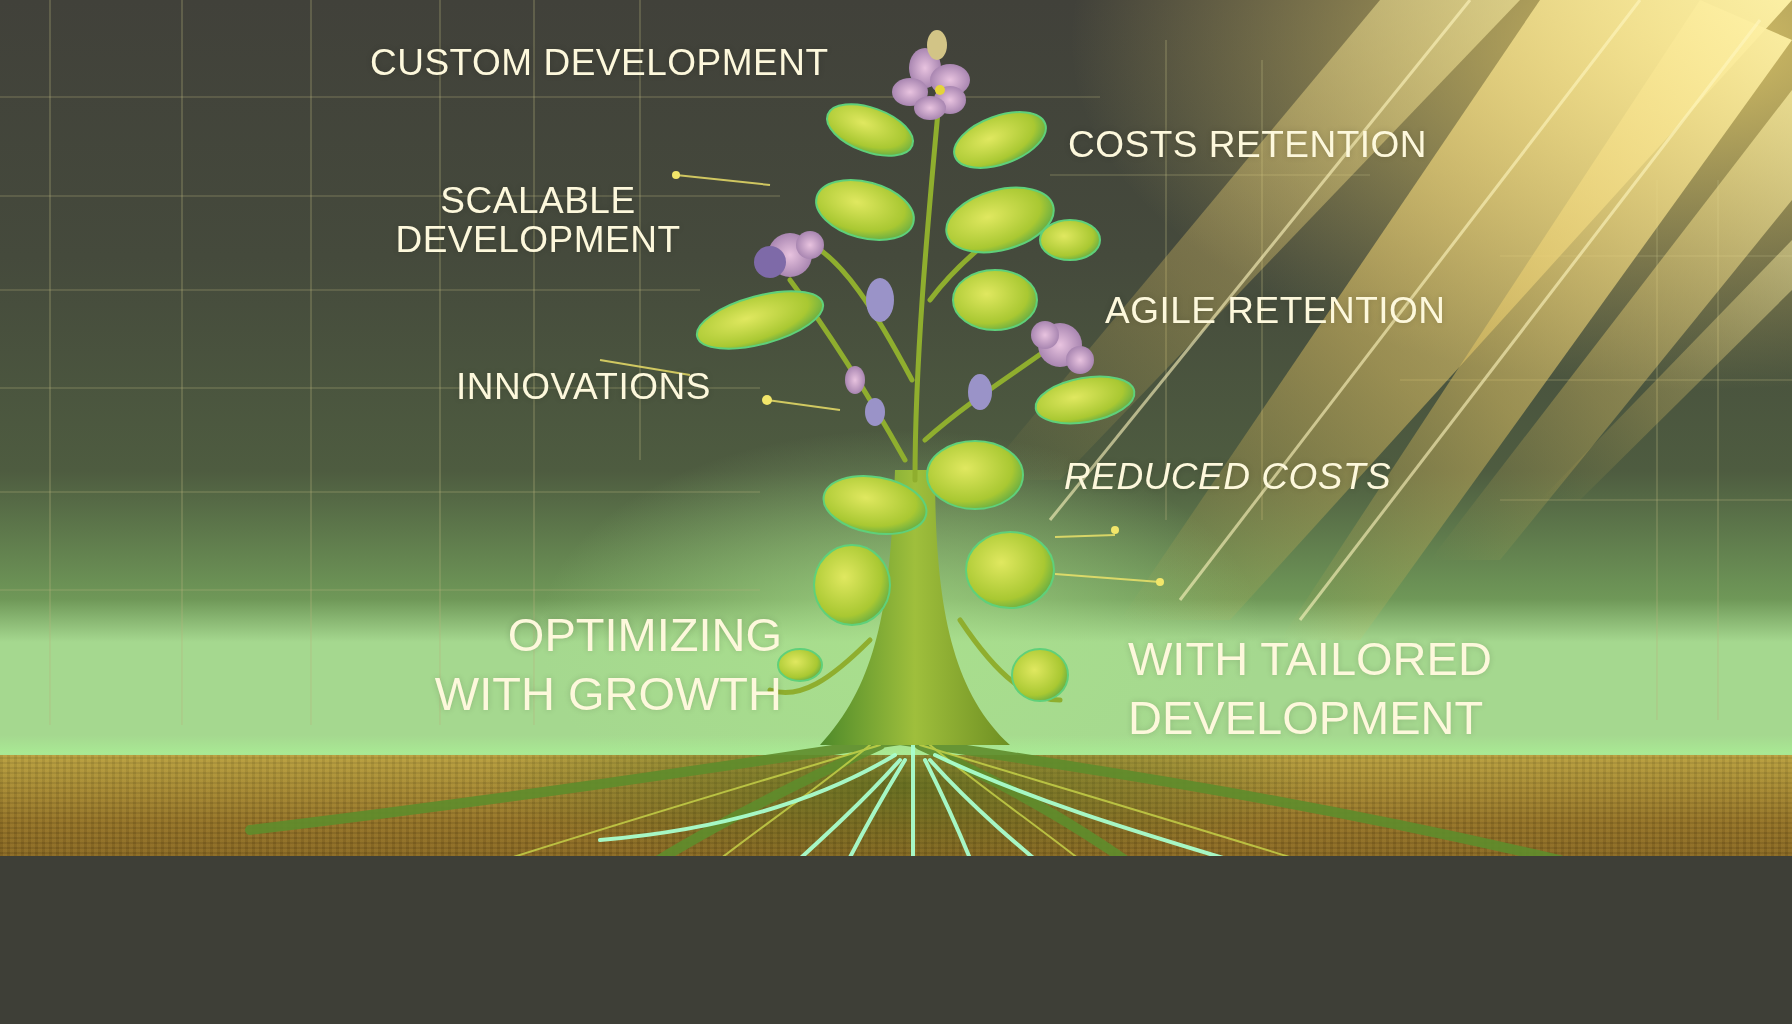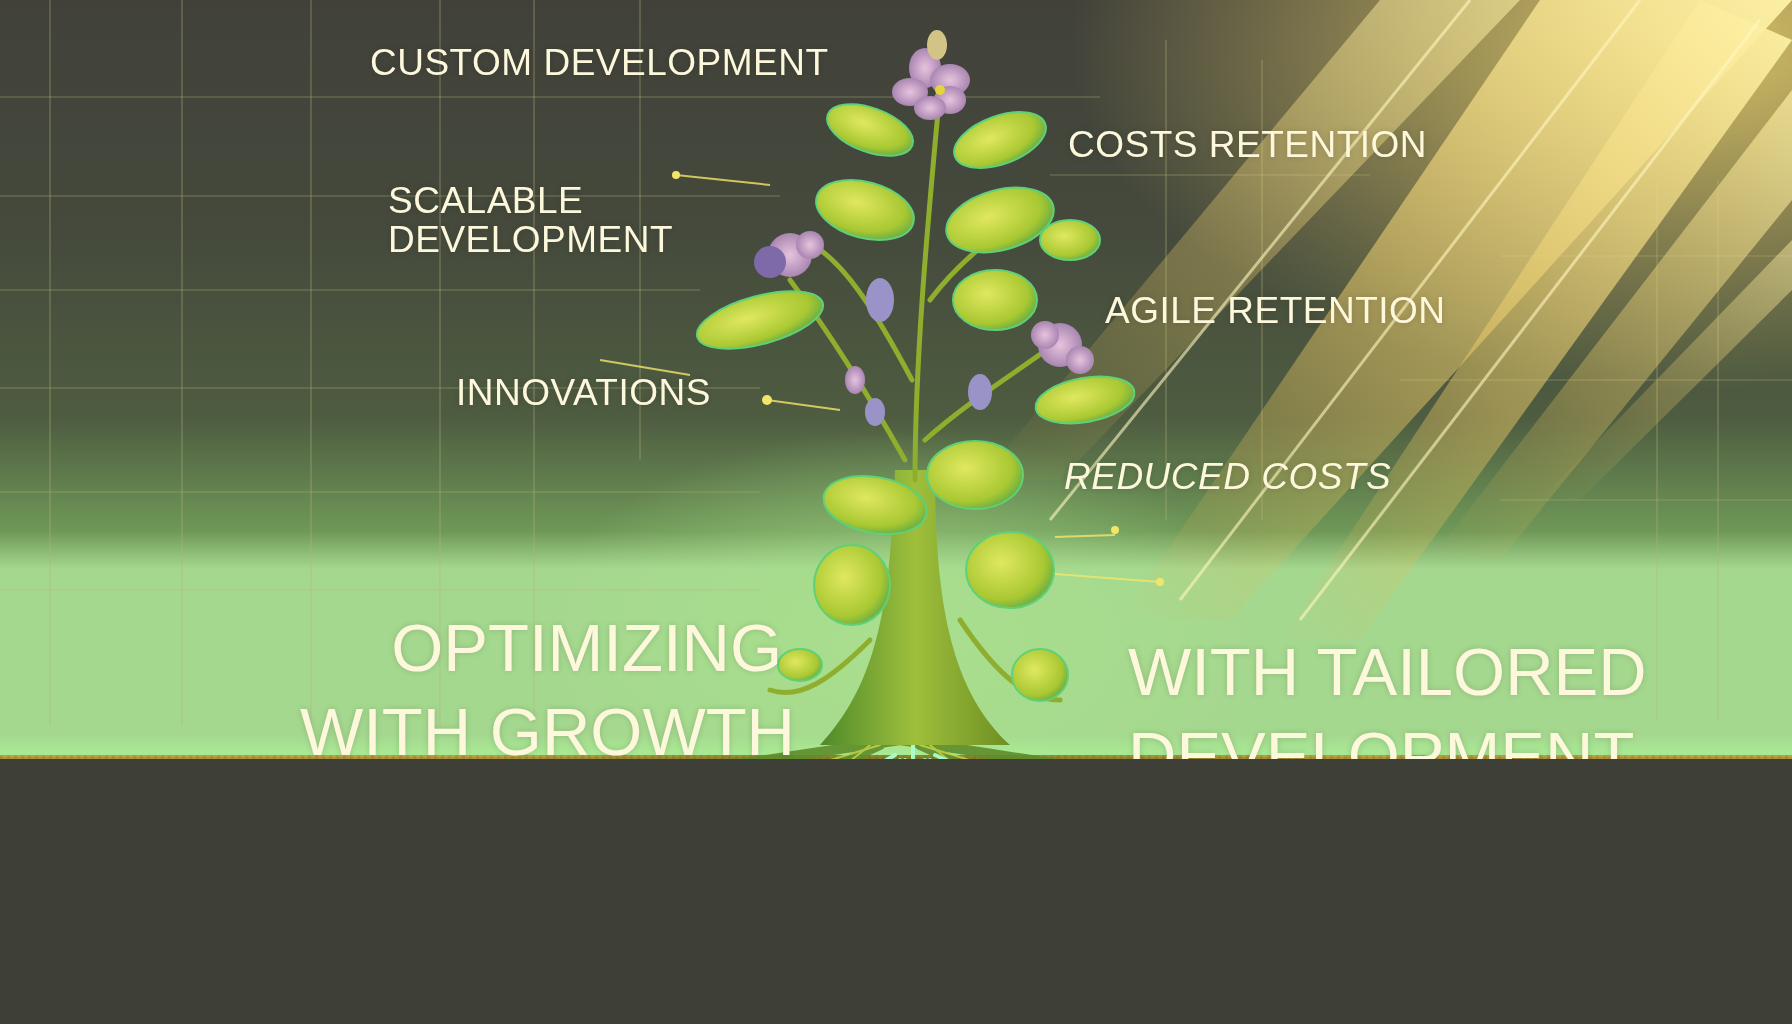--- a/index.html
+++ b/index.html
@@ -1,17 +1,17 @@
 <!DOCTYPE html>
 <html><head>
 <meta charset="utf-8">
 <style>
   html, body { margin: 0; padding: 0; }
   body { width: 1792px; height: 1024px; overflow: hidden; background: #3e3f37; }
-  .scene { position: relative; width: 1792px; height: 759px; overflow: hidden;
+  .scene { position: relative; width: 1792px; height: 856px; overflow: hidden;
     background:
       radial-gradient(ellipse 520px 300px at 900px 640px, rgba(170,225,140,0.75), rgba(170,225,140,0) 70%),
       radial-gradient(ellipse 900px 500px at 1700px 40px, rgba(240,215,110,0.85), rgba(240,215,110,0) 70%),
       linear-gradient(180deg, #41413a 0%, #454a3c 30%, #4e5c40 55%, #6f9858 70%, #a5d88f 75%, #a5d88f 75.3%);
   }
   .grid { position: absolute; left: 0; top: 0; width: 1792px; height: 760px; }
   .rays { position: absolute; left: 0; top: 0; width: 1792px; height: 760px; }
   .soil { position: absolute; left: 0; top: 755px; width: 1792px; height: 269px;
     background:
       radial-gradient(ellipse 600px 120px at 900px 30px, rgba(60,90,20,0.6), rgba(60,90,20,0) 70%),
@@ -19,23 +19,23 @@
       repeating-linear-gradient(0deg, rgba(0,0,0,0.06) 0 2px, rgba(255,210,100,0.05) 2px 5px),
       linear-gradient(180deg, #b49d3e 0%, #8e6e25 25%, #6e4f1a 60%, #4f3612 100%);
   }
   .horizon-glow { position: absolute; left: 0; top: 735px; width: 1792px; height: 30px;
     background: linear-gradient(180deg, rgba(170,240,150,0) 0%, rgba(170,240,150,0.7) 60%, rgba(170,240,150,0) 100%); }
   .plant, .roots { position: absolute; left: 0; top: 0; width: 1792px; height: 1024px; }
   .label { position: absolute; color: #fdf8dc; font-family: "Liberation Sans", sans-serif;
     font-weight: 400; letter-spacing: 0.5px; line-height: 1.05; white-space: nowrap;
     text-shadow: 0 0 6px rgba(0,0,0,0.15); }
   .small { font-size: 37px; }
-  .big { font-size: 67px; line-height: 1.25; letter-spacing: 0; }
+  .big { font-size: 47px; line-height: 1.25; letter-spacing: 0; }
   .r { text-align: right; }
-  .c { }
+  .c { text-align: center; }
 </style>
 </head>
 <body>
 
 <div class="scene">
 
   <svg class="grid" viewBox="0 0 1792 760">
     <g stroke="#b8b47c" stroke-opacity="0.45" stroke-width="1.2">
       <line x1="50" y1="0" x2="50" y2="725"></line>
       <line x1="182" y1="0" x2="182" y2="725"></line>
@@ -200,21 +200,21 @@
     </g>
   </svg>
 
   <div class="label small" style="left:370px; top:44px;">CUSTOM DEVELOPMENT</div>
 
   <div class="label small c" style="left:388px; top:182px; width:300px;">
     <div>SCALABLE</div>
     <div>DEVELOPMENT</div>
   </div>
 
-  <div class="label small" style="left:456px; top:368px;margin-top:6px;">INNOVATIONS</div>
+  <div class="label small" style="left:456px; top:368px;">INNOVATIONS</div>
 
   <div class="label small" style="left:1068px; top:126px;">COSTS RETENTION</div>
 
   <div class="label small" style="left:1105px; top:292px;">AGILE RETENTION</div>
 
   <div class="label small" style="left:1064px; top:458px;font-style:italic;">REDUCED COSTS</div>
 
   <div class="label big r" style="left:300px; top:606px; width:482px;">
     <div>OPTIMIZING</div>
     <div>WITH GROWTH</div>

